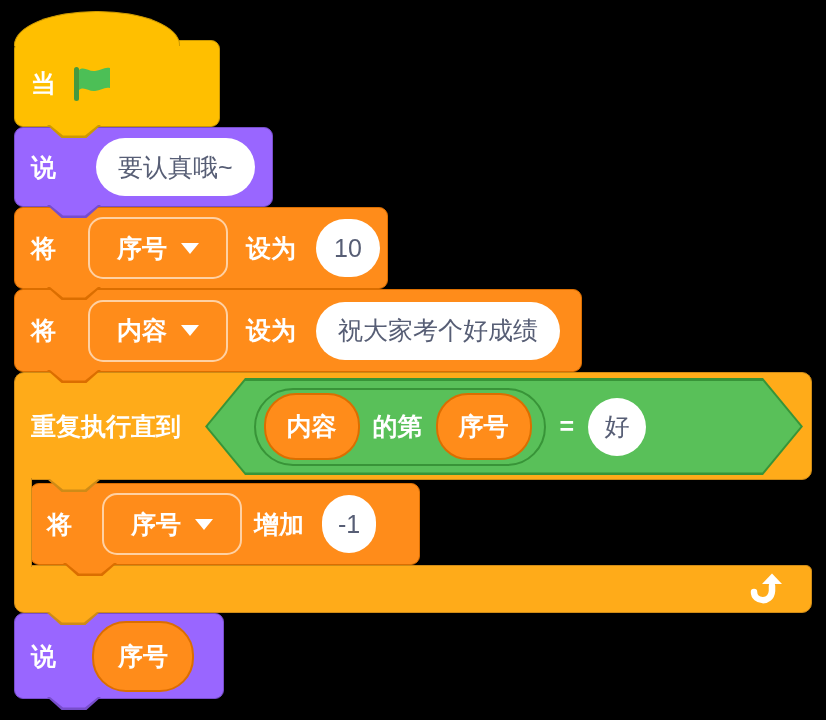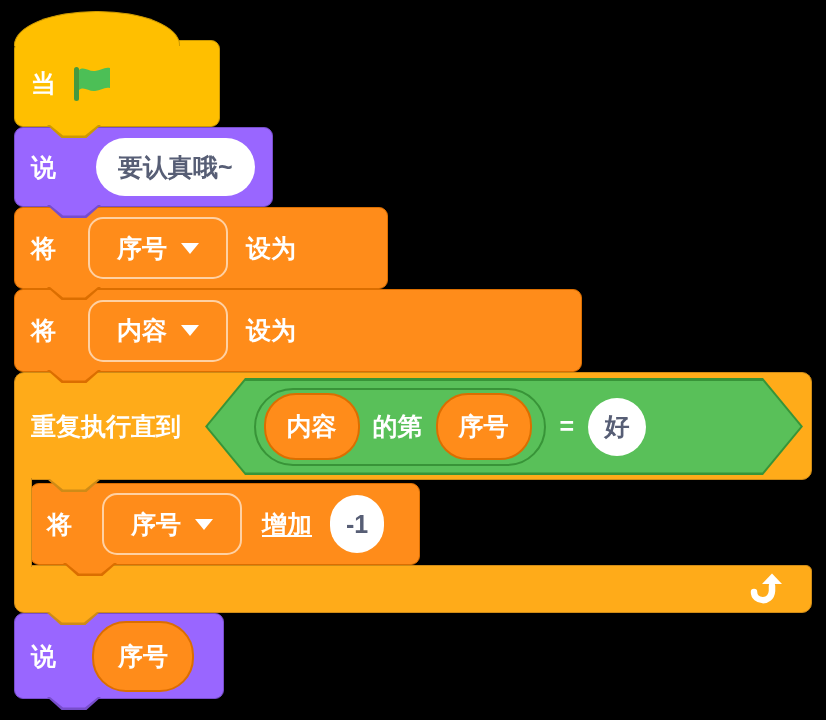--- a/index.html
+++ b/index.html
@@ -25,21 +25,21 @@
   .tab.t-control  {background:#CF8B17;} .tab.t-control::after  {background:#FFAB19;}
 
   
   .dome{position:absolute;top:-30px;left:-1.5px;width:164px;height:34px;
     background:#FFBF00;border:1.5px solid #CC9900;border-bottom:none;
     border-radius:82px 82px 0 0 / 34px 34px 0 0;}
 
   
   .oval-input{display:flex;align-items:center;justify-content:center;
     height:58px;border-radius:29px;background:#fff;color:#575E75;
-    font-weight:bold;font-size:25px;padding:0 22px;min-width:18px;}
+    font-weight:normal;font-size:25px;padding:0 22px;min-width:18px;}
 
   
   .dropdown{display:flex;align-items:center;justify-content:center;gap:14px;
     height:58px;width:136px;border-radius:15px;border:2px solid rgba(255,255,255,0.6);}
   .dd-arrow{width:0;height:0;border-left:9px solid transparent;
     border-right:9px solid transparent;border-top:11px solid #fff;}
 
   
   .reporter{display:flex;align-items:center;justify-content:center;
     height:63px;border-radius:32px;background:#FF8C1A;border:2.5px solid #DB6E00;
@@ -92,30 +92,32 @@
     <div class="tab t-looks"></div>
   </div>
 
   <div class="block variables" style="left:14px;top:207px;width:374px;height:82px;z-index:40;padding-left:16px;">
     <span class="lbl">将</span>
     <span class="dropdown" style="margin-left:32px;">
       <span>序号</span>
       <span class="dd-arrow"></span>
     </span>
     <span class="lbl" style="margin-left:18px;">设为</span>
+    <span class="oval-input" style="margin-left:20px;padding:0 18px;">10</span>
     <div class="tab t-variables"></div>
   </div>
 
   <div class="block variables" style="left:14px;top:289px;width:568px;height:83px;z-index:30;padding-left:16px;">
     <span class="lbl">将</span>
     <span class="dropdown" style="margin-left:32px;">
       <span>内容</span>
       <span class="dd-arrow"></span>
     </span>
     <span class="lbl" style="margin-left:18px;">设为</span>
+    <span class="oval-input" style="margin-left:20px;">祝大家考个好成绩</span>
     <div class="tab t-variables"></div>
   </div>
 
   <div style="position:absolute;left:14px;top:372px;width:798px;height:245px;z-index:20;">
 
     <div class="c-top" style="padding-left:16px;">
       <span class="lbl">重复执行直到</span>
     </div>
 
     <div class="hex">
@@ -131,21 +133,21 @@
     </div>
 
     <div class="c-spine"></div>
 
     <div class="block variables" style="left:16px;top:111px;width:390px;height:82px;z-index:2;padding-left:16px;">
       <span class="lbl">将</span>
       <span class="dropdown" style="margin-left:30px;">
         <span>序号</span>
         <span class="dd-arrow"></span>
       </span>
-      <span class="lbl" style="margin-left:20px;text-decoration:underline;">增加</span>
+      <span class="lbl" style="margin-left:12px;">增加</span>
       <span class="oval-input" style="margin-left:18px;padding:0 16px;">-1</span>
       <div class="tab t-variables"></div>
     </div>
 
     <div class="tab t-control" style="left:33px;top:107px;bottom:auto;z-index:4;"></div>
 
     <div class="c-bottom">
       <span style="position:absolute;right:28px;top:6px;">
         <svg width="38" height="36" viewBox="0 0 38 36">
           <path d="M9 20 C9 30 26 32 27 19 L27 14" fill="none" stroke="#fff" stroke-width="6.5" stroke-linecap="round"></path>

